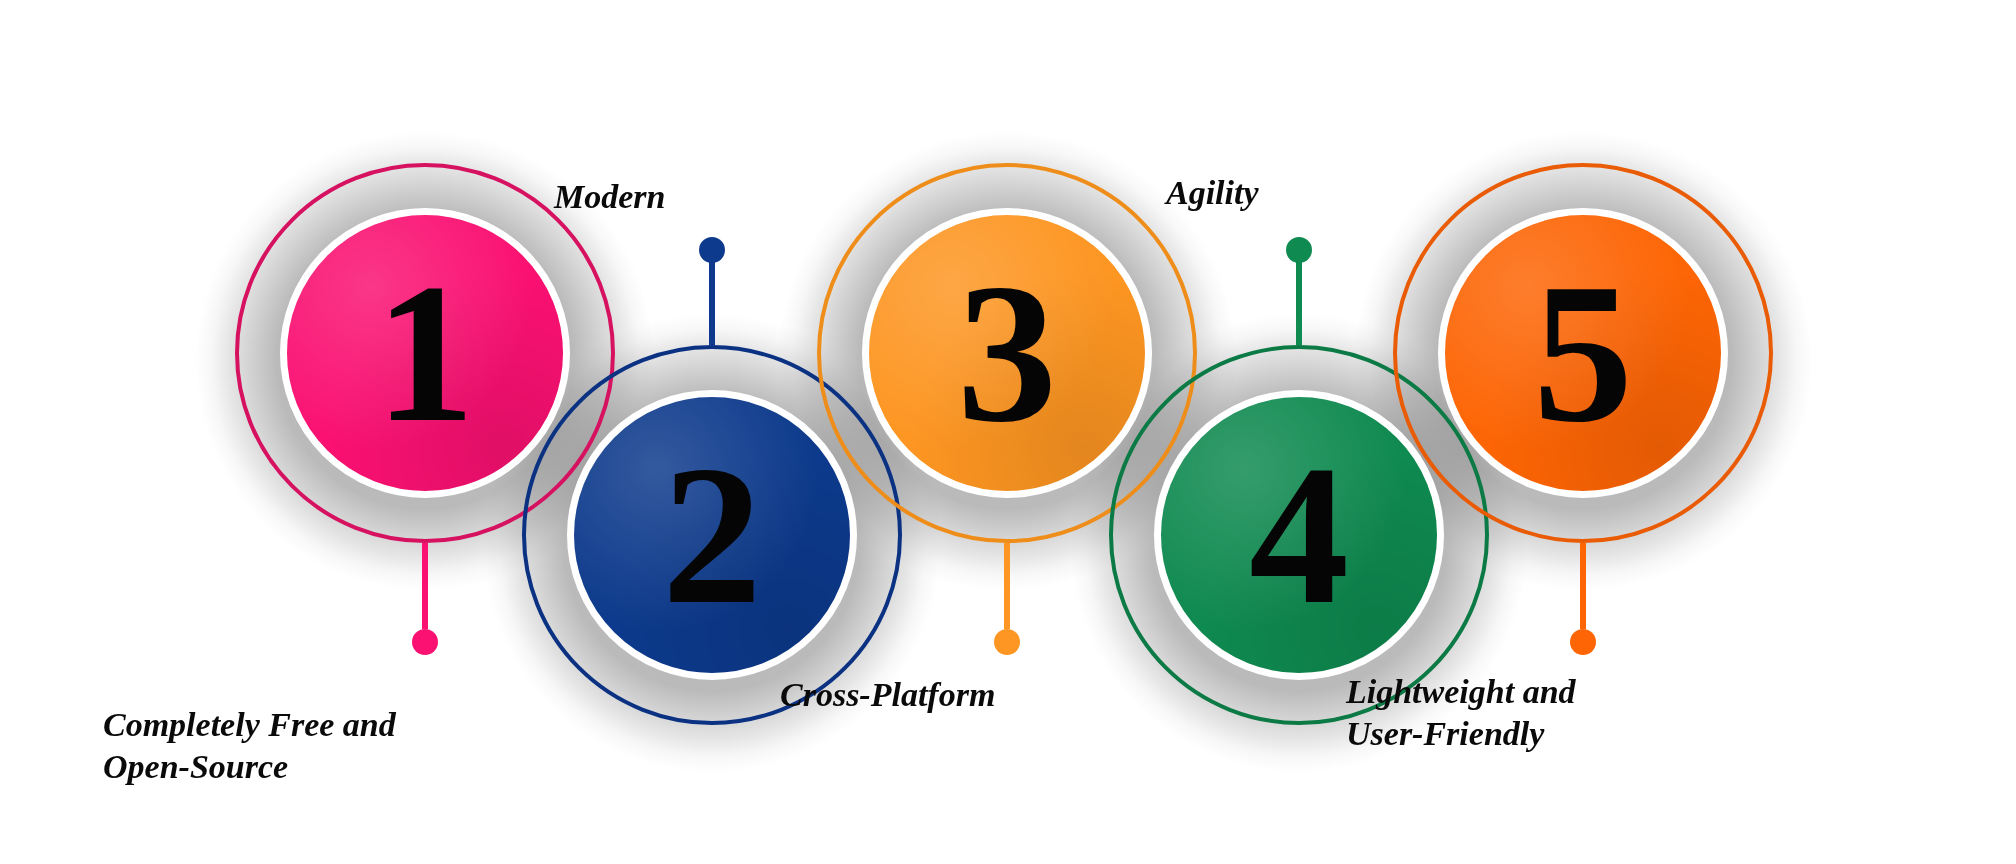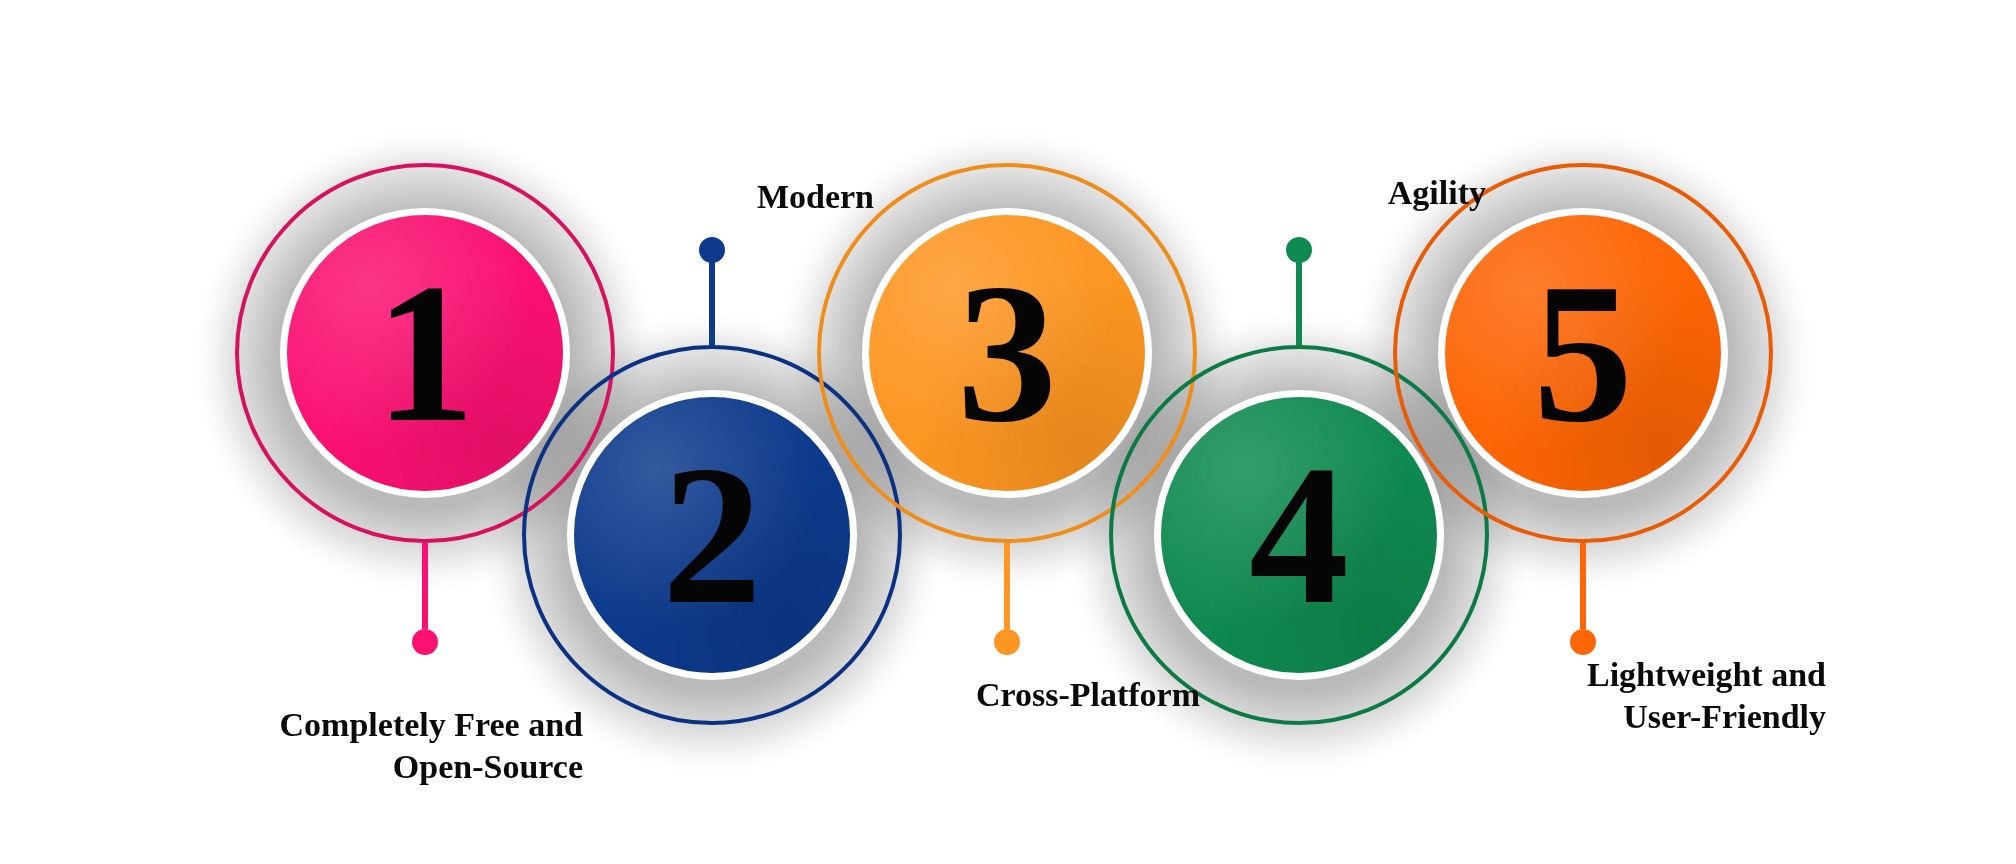--- a/index.html
+++ b/index.html
@@ -44,42 +44,42 @@
       radial-gradient(circle at 30% 26%, rgba(255,255,255,0.16), rgba(255,255,255,0) 58%),
       radial-gradient(circle at 78% 84%, rgba(0,0,0,0.10), rgba(0,0,0,0) 55%);
   }
   .num{
     position:relative;z-index:1;
     font-size:200px;font-weight:700;color:#050505;line-height:1;
   }
   .label{
     position:absolute;z-index:4;
     font-size:34px;font-weight:700;color:#0a0a0a;line-height:42px;
-    text-align:right;white-space:pre-line;
+    text-align:left;white-space:pre-line;font-style:italic;
   }
   
   .s1{left:195px;top:131px}.r1{left:235px;top:163px}.c1{left:280px;top:208px}
   .v1{left:422px;top:543px;height:86px}.d1{left:412px;top:629px}
   .lb1{left:103px;top:704px;width:480px}
 
   .s2{left:482px;top:313px}.r2{left:522px;top:345px}.c2{left:567px;top:390px}
   .v2{left:709px;top:262px;height:83px}.d2{left:699px;top:237px}
   .lb2{left:554px;top:176px;width:320px}
 
   .s3{left:777px;top:131px}.r3{left:817px;top:163px}.c3{left:862px;top:208px}
   .v3{left:1004px;top:543px;height:86px}.d3{left:994px;top:629px}
   .lb3{left:780px;top:674px;width:420px}
 
   .s4{left:1069px;top:313px}.r4{left:1109px;top:345px}.c4{left:1154px;top:390px}
   .v4{left:1296px;top:262px;height:83px}.d4{left:1286px;top:237px}
   .lb4{left:1166px;top:172px;width:320px}
 
   .s5{left:1353px;top:131px}.r5{left:1393px;top:163px}.c5{left:1438px;top:208px}
   .v5{left:1580px;top:543px;height:86px}.d5{left:1570px;top:629px}
-  .lb5{left:1346px;top:654px;width:480px}
+  .lb5{left:1346px;top:671px;width:480px}
 </style>
 </head>
 <body>
 
 <div class="stage">
 
   <div class="item">
     <div class="shadow s1" style="--fill: #FA1172; --ring: #D61160;"></div>
     <div class="ring r1" style="--fill: #FA1172; --ring: #D61160;"></div>
     <div class="connector v1" style="--fill: #FA1172; --ring: #D61160;"></div>

